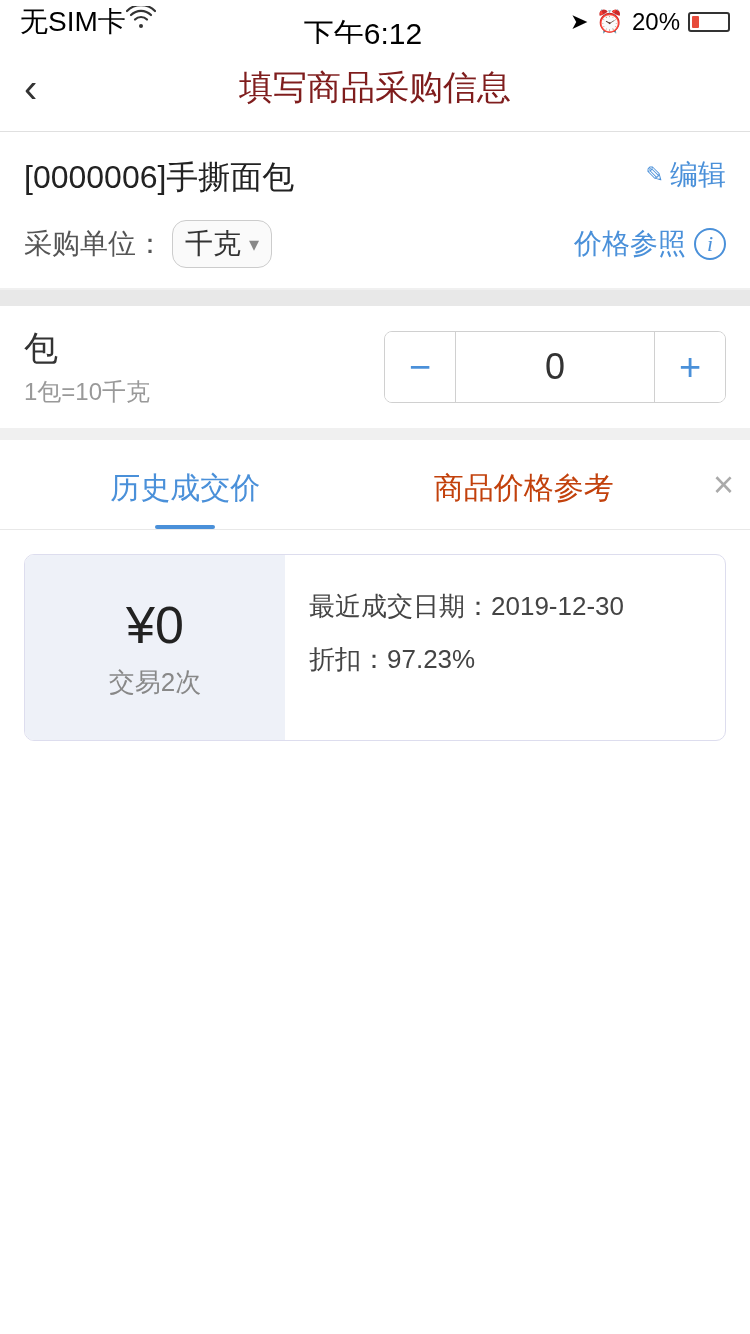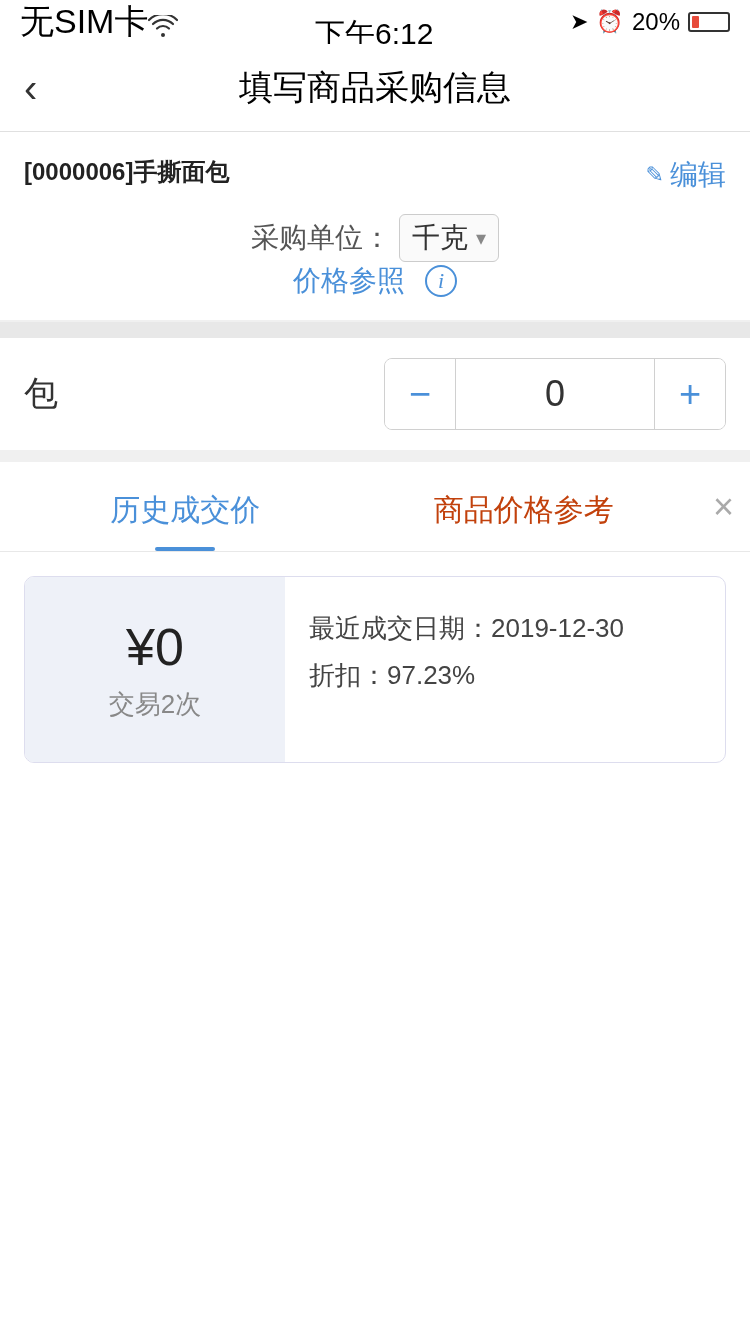--- a/index.html
+++ b/index.html
@@ -18,22 +18,22 @@
       background: #fff;
       display: flex;
       align-items: center;
       justify-content: space-between;
       padding: 0 20px;
       font-size: 28px;
       font-weight: 500;
     }
     .status-left {
       display: flex;
-      align-items: flex-end;
-      font-size: 34px;
+      align-items: flex-start;
+      font-size: 28px;
     }
     .status-center {
       font-size: 30px;
       font-weight: 500;
       margin-top: 24px;
     }
     .status-right {
       display: flex;
       align-items: center;
       gap: 8px;
@@ -70,21 +70,21 @@
       position: absolute;
       left: 24px;
       font-size: 40px;
       color: #333;
       cursor: pointer;
       line-height: 1;
     }
     .nav-title {
       font-size: 34px;
       font-weight: 500;
-      color: #000000;
+      color: #7f1d1d;
     }
 
     
     .product-section {
       background: #fff;
       padding: 24px 24px 20px 24px;
       margin-bottom: 2px;
     }
     .product-row {
       display: flex;
@@ -103,66 +103,65 @@
     }
     .product-info {
       flex: 1;
     }
     .product-header {
       display: flex;
       justify-content: space-between;
       align-items: flex-start;
     }
     .product-name {
-      font-size: 24px;
+      font-size: 32px;
       color: #222;
-      font-weight: 700;
+      font-weight: 400;
       flex: 1;
     }
     .edit-link {
       display: flex;
       align-items: center;
       gap: 6px;
       color: #4a90d9;
       font-size: 28px;
       cursor: pointer;
       white-space: nowrap;
     }
     .unit-row {
       display: flex;
       align-items: center;
       justify-content: space-between;
       margin-top: 20px;
-      flex-direction: column;
     }
     .unit-label {
       font-size: 28px;
       color: #555;
     }
     .unit-select {
       display: inline-flex;
       align-items: center;
       border: 1px solid #ccc;
-      border-radius: 6px;
+      border-radius: 14px;
       padding: 4px 12px;
       font-size: 28px;
       color: #333;
       background: #fafafa;
       gap: 8px;
       cursor: pointer;
       margin-left: 8px;
     }
     .unit-arrow {
       font-size: 20px;
       color: #888;
     }
     .price-ref {
       display: flex;
       align-items: center;
-      gap: 20px;
+      gap: 8px;
       color: #4a90d9;
       font-size: 28px;
       cursor: pointer;
     }
     .price-ref-icon {
       width: 32px;
       height: 32px;
       border: 2px solid #4a90d9;
       border-radius: 50%;
       display: flex;
@@ -304,21 +303,21 @@
     .transaction-count {
       font-size: 26px;
       color: #888;
       margin-top: 10px;
     }
     .transaction-right {
       flex: 1;
       padding: 32px 24px;
       display: flex;
       flex-direction: column;
-      gap: 8px;
+      gap: 14px;
     }
     .transaction-detail-row {
       font-size: 26px;
       color: #444;
       line-height: 1.5;
     }
 
     
     .bottom-area {
       flex: 1;
@@ -384,20 +383,21 @@
       </div>
     </div>
   </div>
 </div>
 
 <div class="gray-divider"></div>
 
 <div class="quantity-section">
   <div class="quantity-label-group">
     <span class="quantity-unit">包</span>
+    <span class="quantity-conversion">1包=10千克</span>
   </div>
   <div class="quantity-control">
     <button class="quantity-btn">−</button>
     <input class="quantity-input" type="text" value="0" style="">
     <button class="quantity-btn">+</button>
   </div>
 </div>
 
 <div class="tabs-section">
   <div class="tabs-header">

